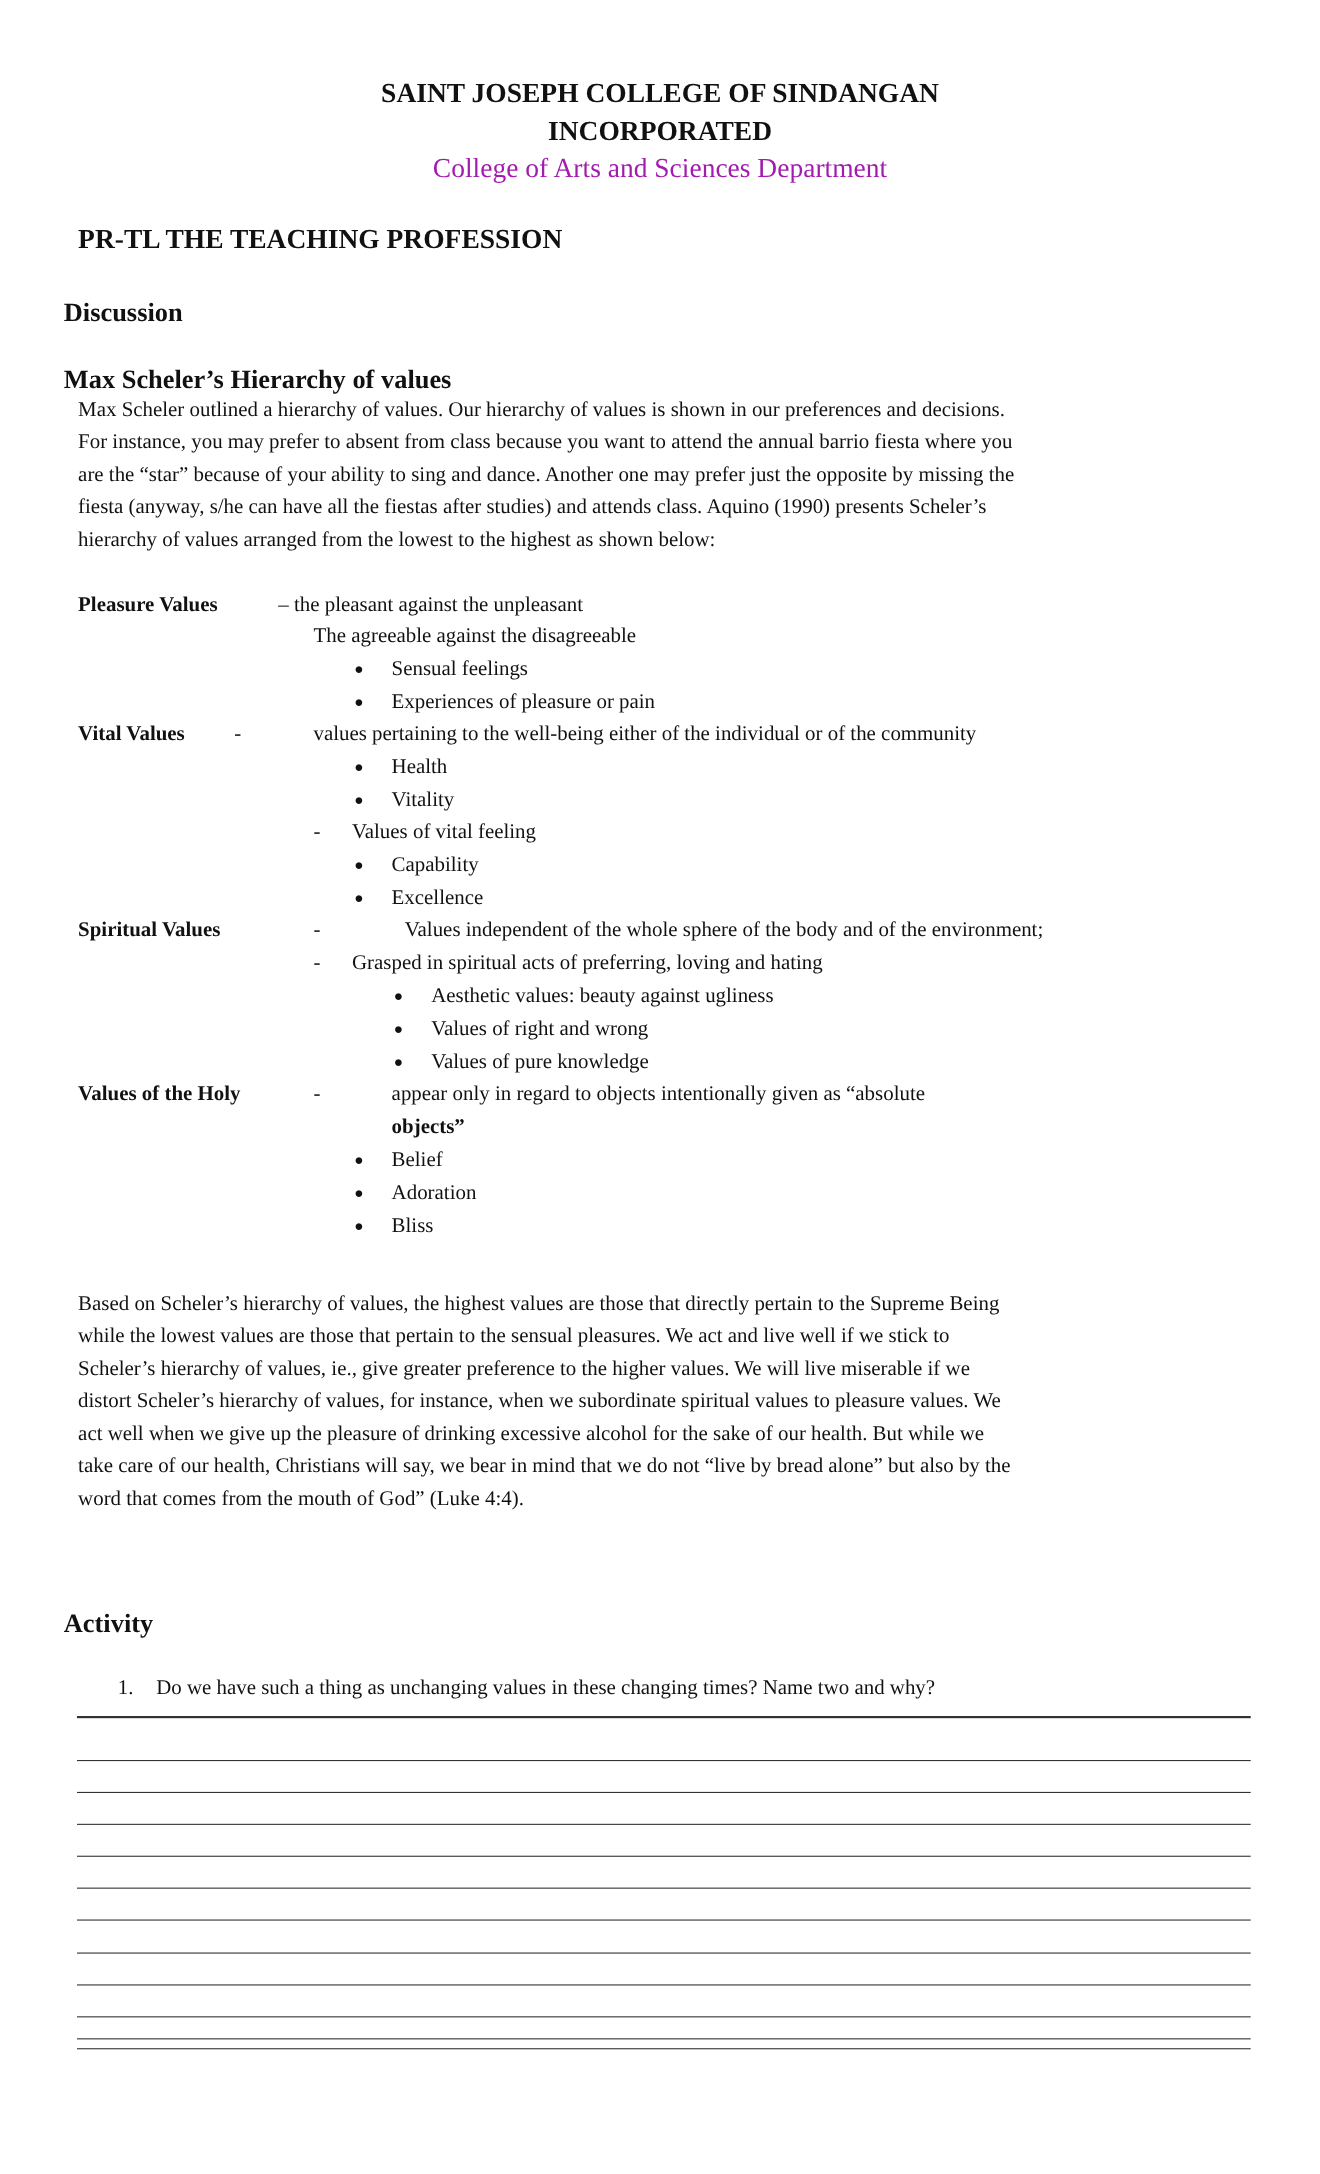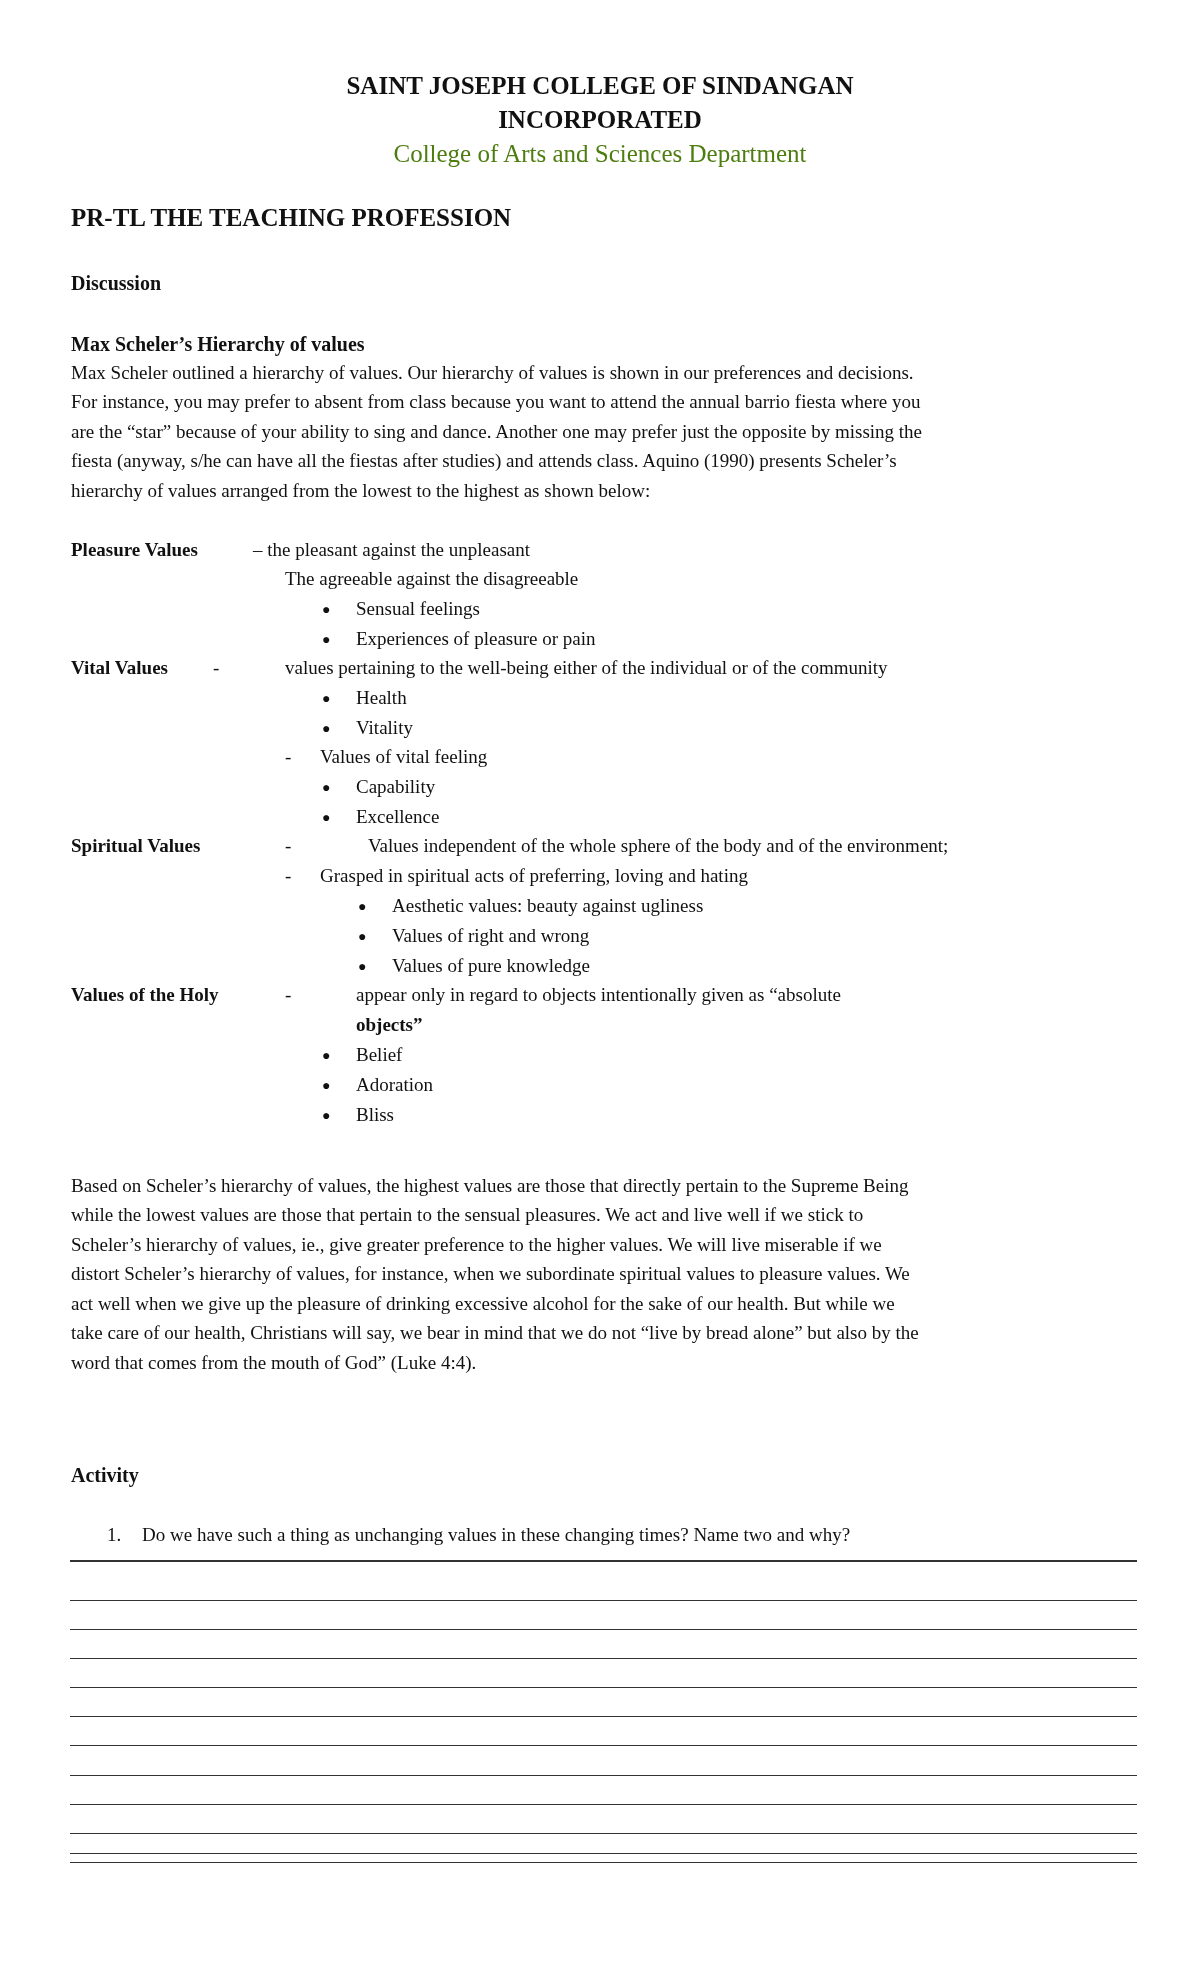--- a/index.html
+++ b/index.html
@@ -4,23 +4,23 @@
 <style>
   html, body { margin: 0; padding: 0; background: #ffffff; }
   body {
     width: 1200px; height: 1976px; position: relative; overflow: hidden;
     font-family: "Liberation Serif", "DejaVu Serif", serif;
     color: #111111;
   }
   .abs { position: absolute; white-space: nowrap; }
   .center { left: 0; width: 1200px; text-align: center; }
   .hdr { font-weight: bold; font-size: 25px; }
-  .dept { font-size: 25px; color: #4d7c0f; }
+  .dept { font-size: 25px; color: #a21caf; }
   .title { font-weight: bold; font-size: 25px; left: 71px; }
-  .h2 { font-weight: bold; font-size: 20px; left: 71px; }
+  .h2 { font-weight: bold; font-size: 24px; left: 58px; }
   .body { font-size: 19px; }
   .bold { font-weight: bold; }
   .bullet { font-size: 14px; }
   .line { position: absolute; height: 1px; background: #333333; }
 </style>
 </head>
 <body>
 
 <div class="abs center hdr" style="top:72px;">SAINT JOSEPH COLLEGE OF SINDANGAN</div>
 <div class="abs center hdr" style="top:106px;">INCORPORATED</div>

